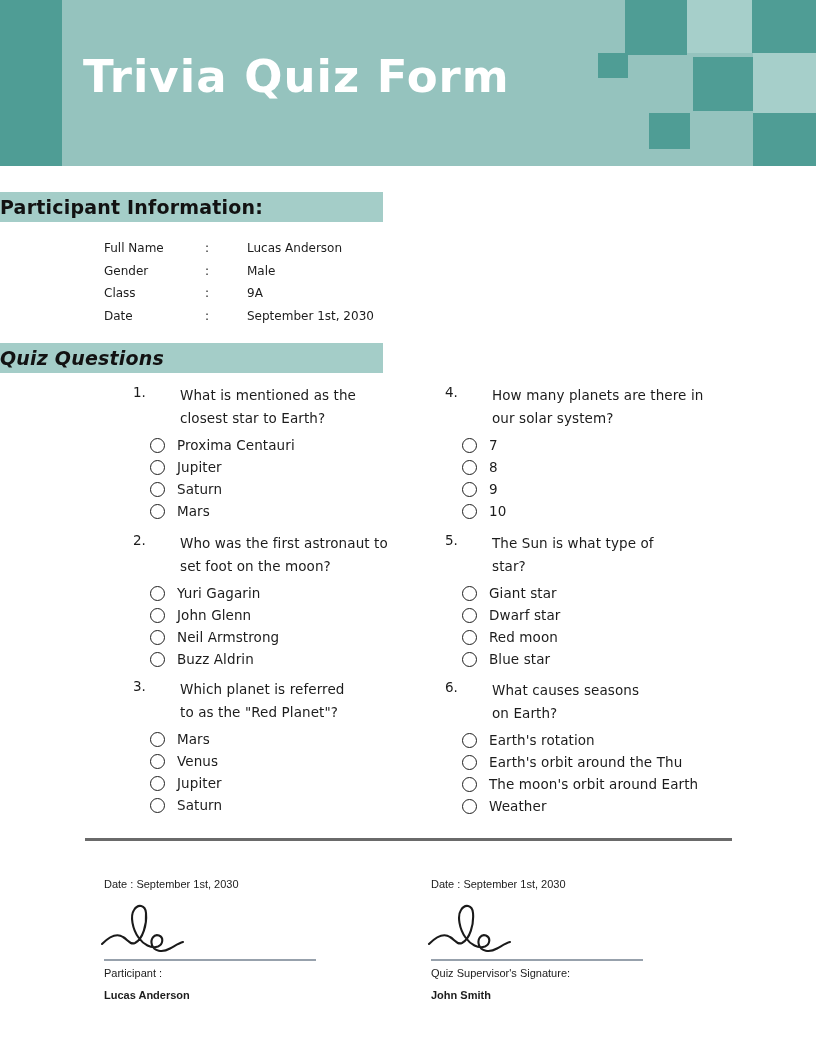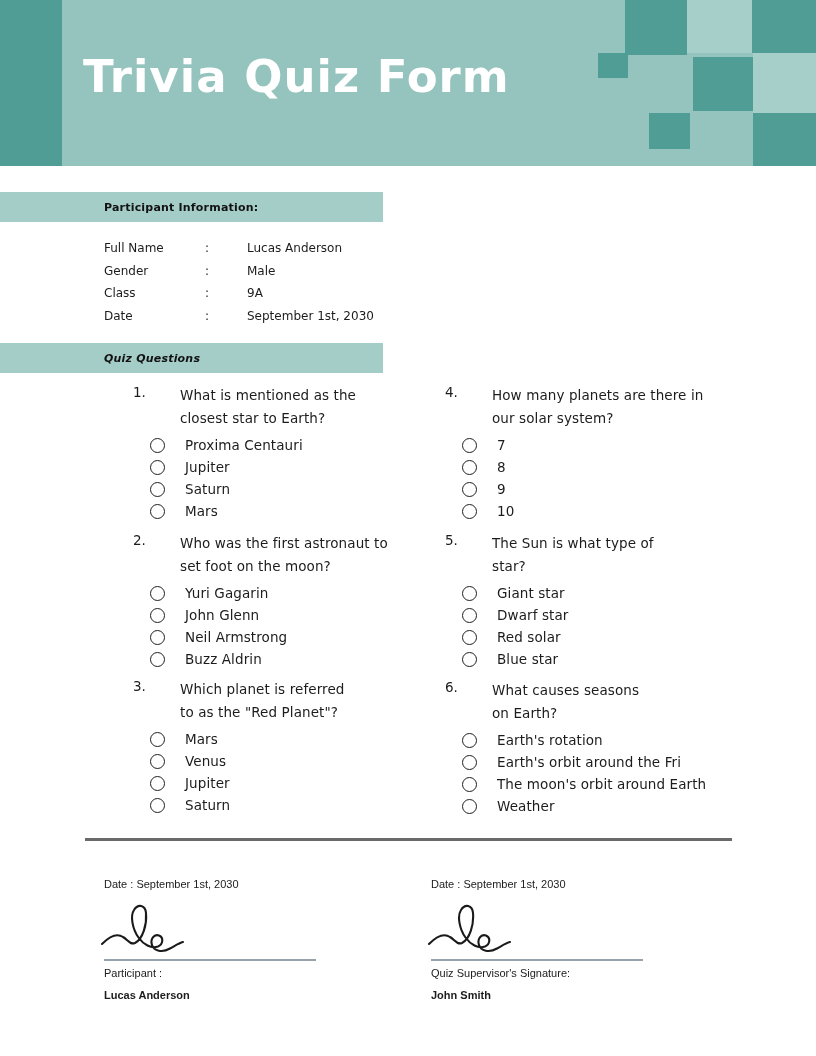--- a/index.html
+++ b/index.html
@@ -33,22 +33,22 @@
   .sq-f{left:753px;top:53px;width:63px;height:60px;}
   .sq-g{left:649px;top:113px;width:41px;height:36px;}
   .sq-h{left:753px;top:113px;width:63px;height:53px;}
   .hero-title{
     position:absolute;left:83px;top:50px;
     font-size:45px;font-weight:bold;color:#ffffff;letter-spacing:1px;
   }
   
   .bar{
     position:absolute;left:0;width:383px;height:30px;background:var(--bar-bg);
-    display:flex;align-items:center;padding-left:104px;
-    font-size:11px;font-weight:bold;color:#121212;letter-spacing:.2px;
+    display:flex;align-items:center;
+    font-size:19px;font-weight:bold;color:#121212;letter-spacing:.2px;
   }
   .bar-participant{top:192px;}
   .bar-quiz{top:343px;font-style:italic;}
   
   .info{position:absolute;left:104px;top:237px;font-size:12px;}
   .info-row{display:flex;height:22.5px;align-items:center;}
   .info-label{width:101px;}
   .info-colon{width:42px;}
   
   .question{position:absolute;width:300px;font-size:13.5px;}
@@ -59,21 +59,21 @@
   .q3{top:678px;}
   .q6{top:679px;}
   .q-num{position:absolute;left:-17px;top:0;}
   .q-line{line-height:23px;letter-spacing:.1px;margin-left:30px;}
   .options{margin-top:4px;}
   .option{display:flex;align-items:center;height:22px;}
   .radio{
     width:15px;height:15px;border:1.6px solid #1f1f1f;border-radius:50%;
     background:transparent;flex:0 0 auto;cursor:pointer;
   }
-  .opt-label{margin-left:20px;letter-spacing:.1px;}
+  .opt-label{margin-left:12px;letter-spacing:.1px;}
   
   .divider{position:absolute;left:85px;top:838px;width:647px;height:3px;background:var(--divider);}
   .sig-block{position:absolute;top:878px;width:320px;font-family:Liberation Sans, sans-serif;font-size:11px;}
   .sig-left{left:104px;}
   .sig-right{left:431px;}
   .sig-date{height:16px;}
   .sig-art{position:absolute;left:-4px;top:24px;}
   .sig-line{position:absolute;left:0;top:81px;width:212px;height:2px;background:var(--sig-line);}
   .sig-role{position:absolute;left:0;top:89px;}
   .sig-name{position:absolute;left:0;top:111px;font-weight:bold;}
@@ -226,41 +226,41 @@
       <div class="option">
           <span class="radio"></span>
           <span class="opt-label">Giant star</span>
         </div>
       <div class="option">
           <span class="radio"></span>
           <span class="opt-label">Dwarf star</span>
         </div>
       <div class="option">
           <span class="radio"></span>
-          <span class="opt-label">Red solar</span>
+          <span class="opt-label">Red moon</span>
         </div>
       <div class="option">
           <span class="radio"></span>
           <span class="opt-label">Blue star</span>
         </div>
     </div>
   </div>
 
   <div class="question col-right q6">
     <span class="q-num">6.</span>
     <div class="q-line">What causes seasons</div>
     <div class="q-line">on Earth?</div>
     <div class="options">
       <div class="option">
           <span class="radio"></span>
           <span class="opt-label">Earth's rotation</span>
         </div>
       <div class="option">
           <span class="radio"></span>
-          <span class="opt-label">Earth's orbit around the Fri</span>
+          <span class="opt-label">Earth's orbit around the Thu</span>
         </div>
       <div class="option">
           <span class="radio"></span>
           <span class="opt-label">The moon's orbit around Earth</span>
         </div>
       <div class="option">
           <span class="radio"></span>
           <span class="opt-label">Weather</span>
         </div>
     </div>

